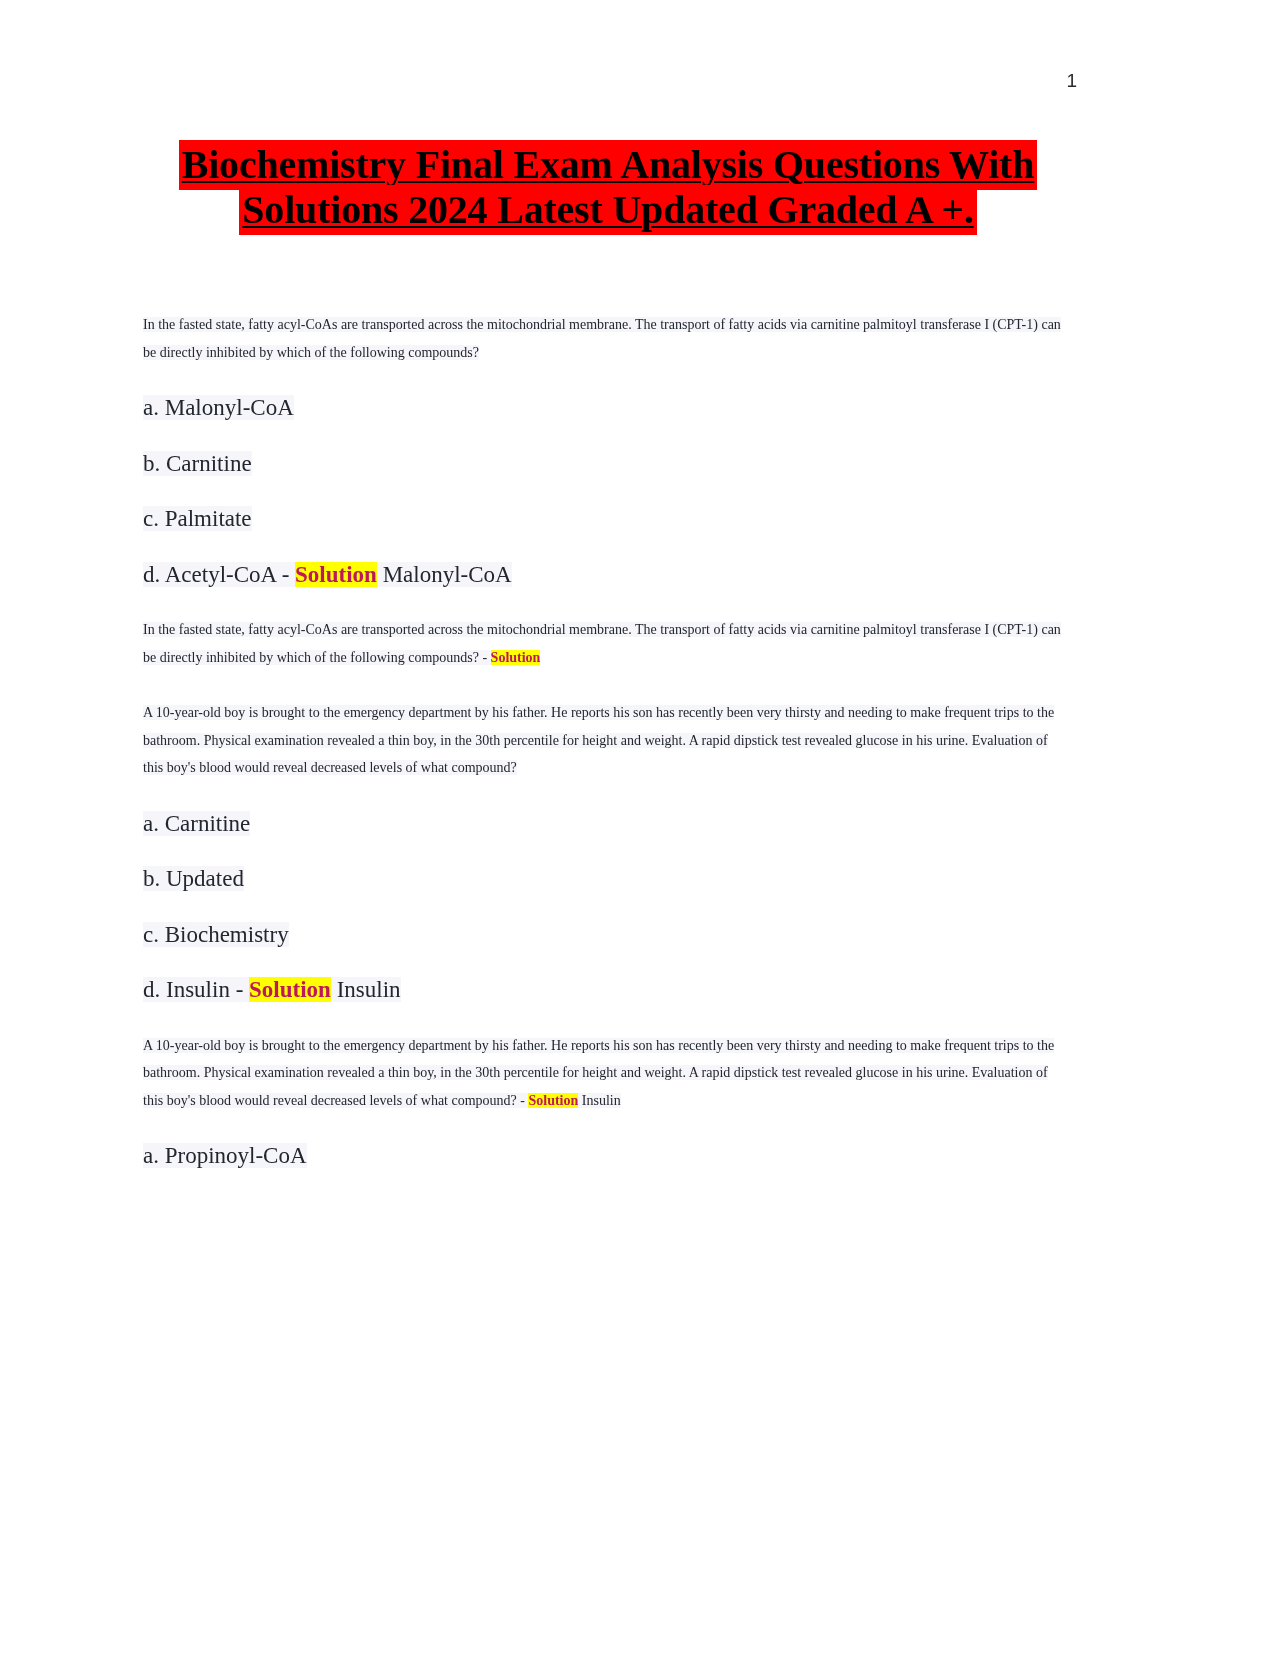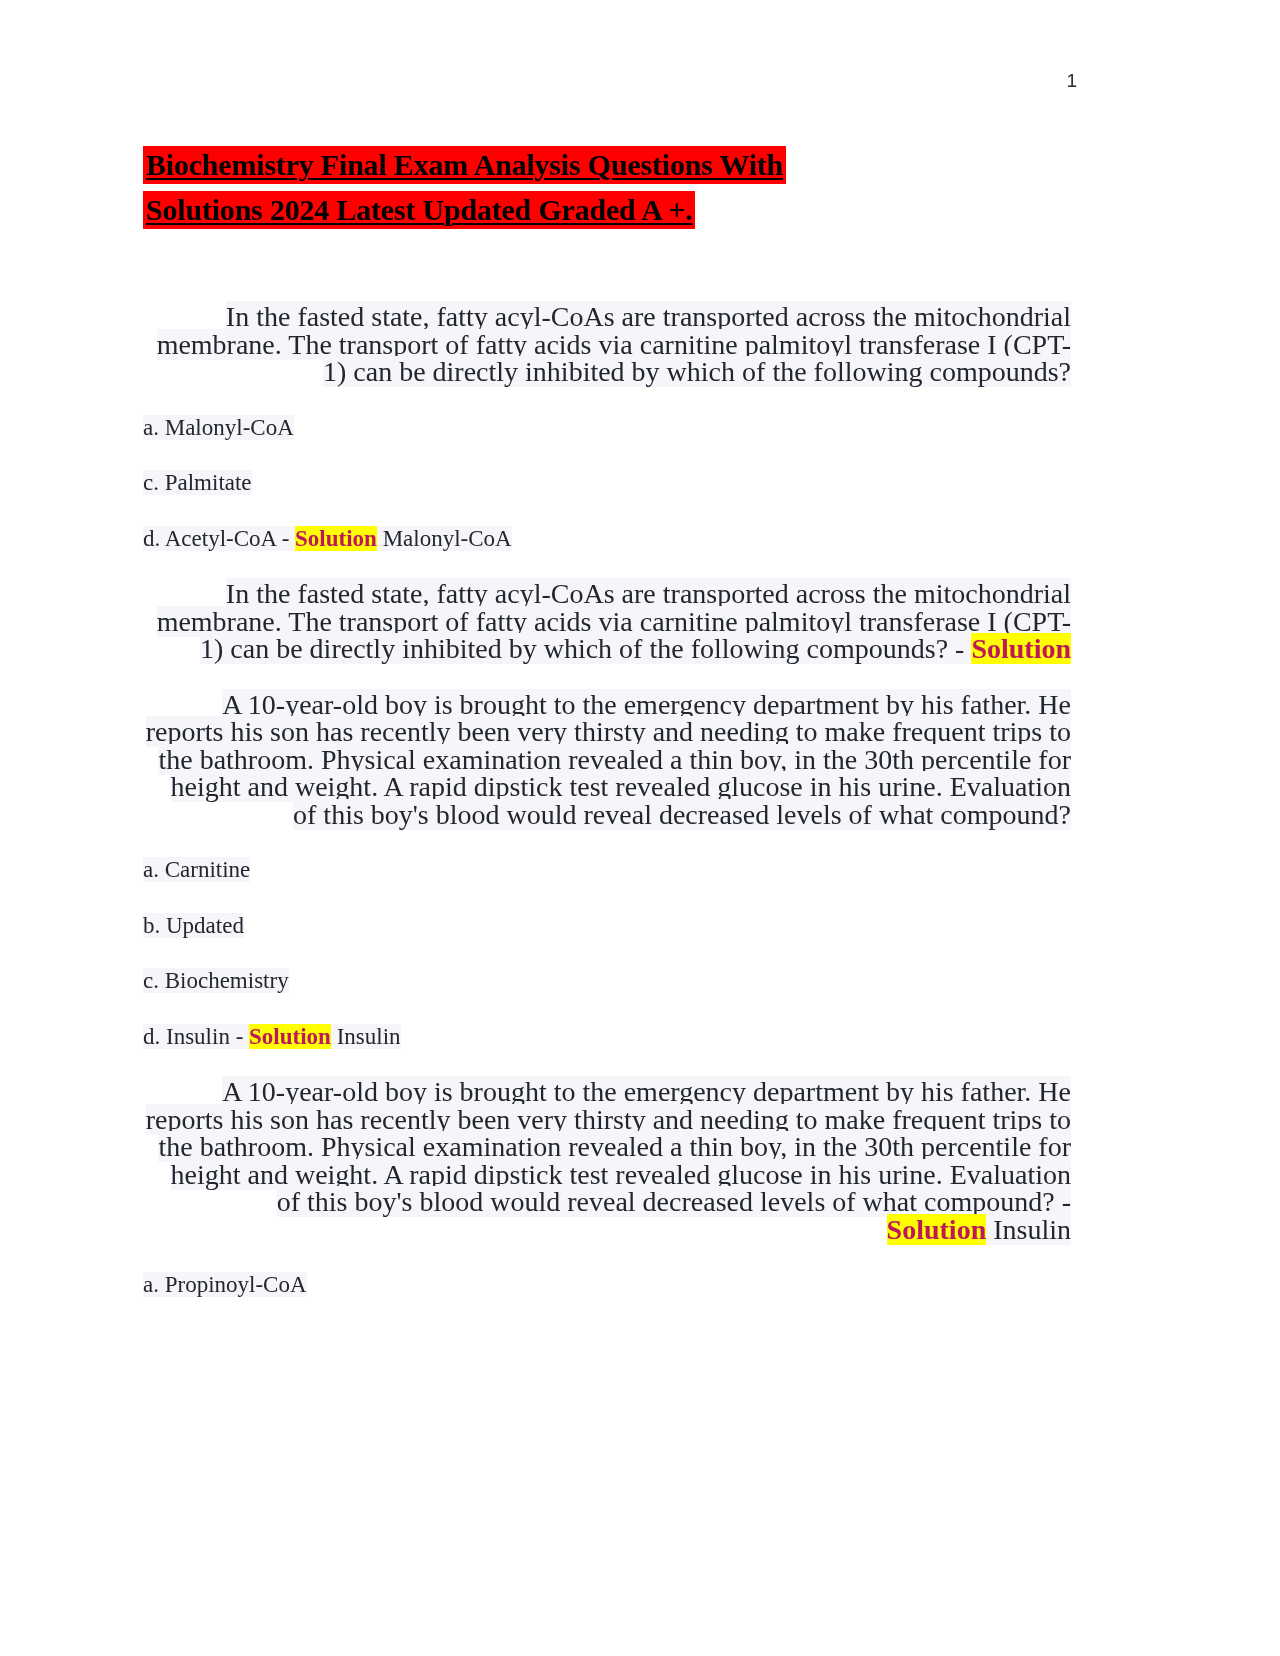--- a/index.html
+++ b/index.html
@@ -37,23 +37,23 @@
     color: #2a2a33;
     letter-spacing: 0;
   }
 
   
   .title-block {
     position: absolute;
     top: 142px;
     left: 143px;
     width: 930px;
-    text-align: left;
+    text-align: center;
     font-weight: bold;
-    font-size: 30px;
+    font-size: 40px;
     line-height: 45px;
     letter-spacing: -0.2px;
   }
   .title-line {
     display: block;
   }
   .title-line .hl {
     background: #ff0000;
     color: #000000;
     text-decoration: underline;
@@ -66,25 +66,25 @@
 
   
   .content {
     position: absolute;
     top: 303px;
     left: 143px;
     width: 930px;
   }
 
   .para {
-    font-size: 28px;
+    font-size: 14px;
     line-height: 27.5px;
-    margin: 0 0 28px 0;
+    margin: 8px 0 28px 0;
     color: #22262f;
-    text-align: right;
+    text-align: left;
   }
   .para:last-child { margin-bottom: 0; }
 
   
   .tx {
     background: #f6f6fa;
     box-decoration-break: clone;
     -webkit-box-decoration-break: clone;
   }
 
@@ -116,20 +116,21 @@
     <span class="title-line"><span class="hl">Biochemistry Final Exam Analysis Questions With</span></span>
     <span class="title-line"><span class="hl">Solutions 2024 Latest Updated Graded A +.</span></span>
   </div>
 
   <div class="content">
 
     <p class="para q-long"><span class="tx">In the fasted state, fatty acyl-CoAs are transported across the mitochondrial membrane. The transport of fatty acids via carnitine palmitoyl transferase I (CPT-1) can be directly inhibited by which of the following compounds?</span></p>
 
     <p class="opt"><span class="tx">a. Malonyl-CoA</span></p>
 
+    <p class="opt"><span class="tx">b. Carnitine</span></p>
 
     <p class="opt"><span class="tx">c. Palmitate</span></p>
 
     <p class="opt"><span class="tx">d. Acetyl-CoA - </span><span class="sol">Solution</span><span class="tx">&nbsp;<span>Malonyl-CoA</span></span></p>
 
     <p class="para q-long"><span class="tx">In the fasted state, fatty acyl-CoAs are transported across the mitochondrial membrane. The transport of fatty acids via carnitine palmitoyl transferase I (CPT-1) can be directly inhibited by which of the following compounds? - </span><span class="sol">Solution</span></p>
 
     <p class="para q-long"><span class="tx">A 10-year-old boy is brought to the emergency department by his father. He reports his son has recently been very thirsty and needing to make frequent trips to the bathroom. Physical examination revealed a thin boy, in the 30th percentile for height and weight. A rapid dipstick test revealed glucose in his urine. Evaluation of this boy's blood would reveal decreased levels of what compound?</span></p>
 
     <p class="opt"><span class="tx">a. Carnitine</span></p>

